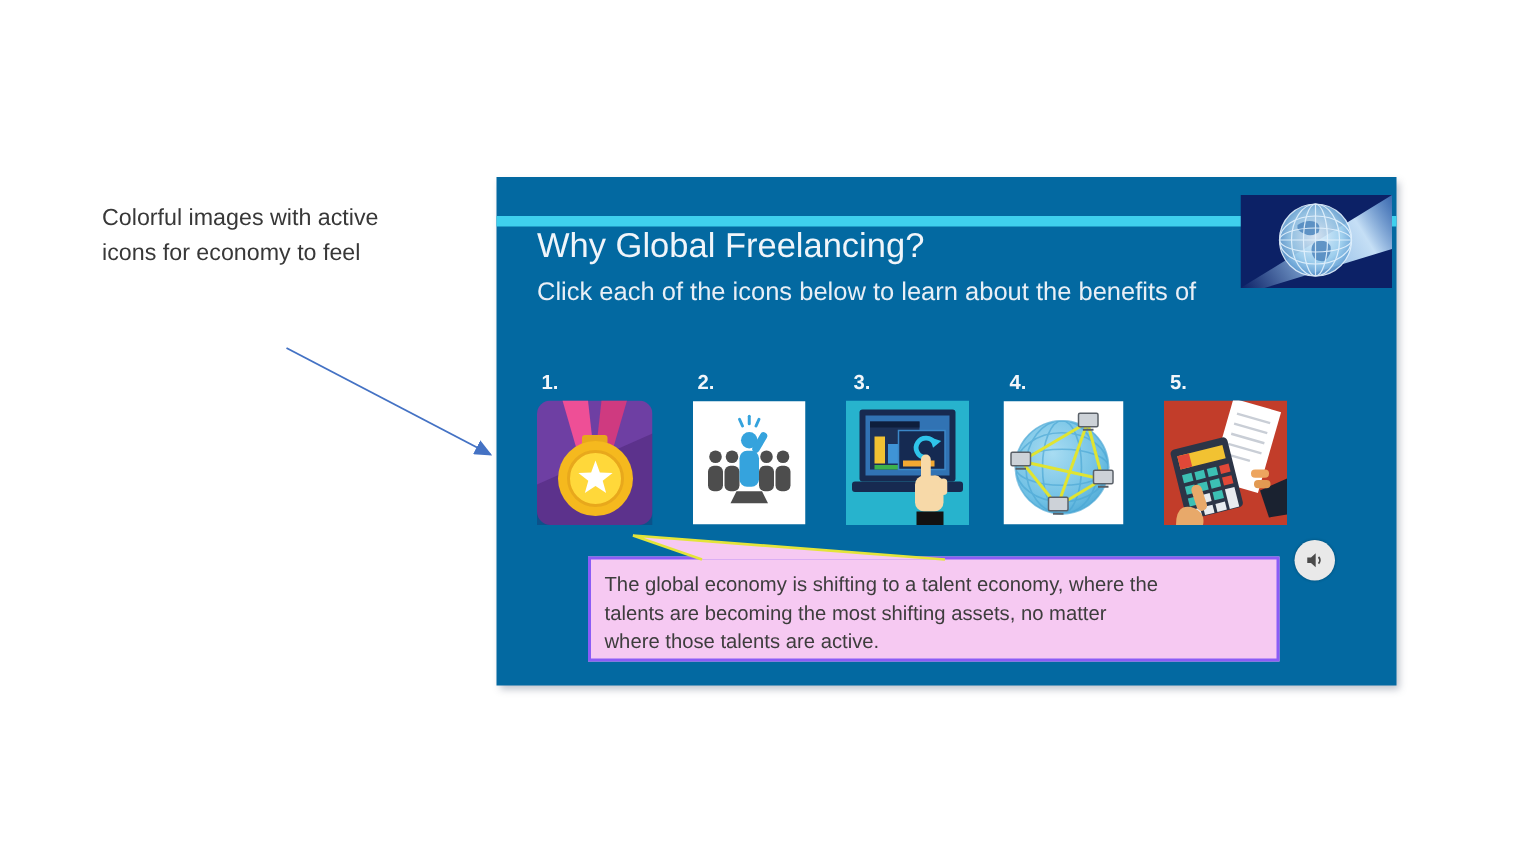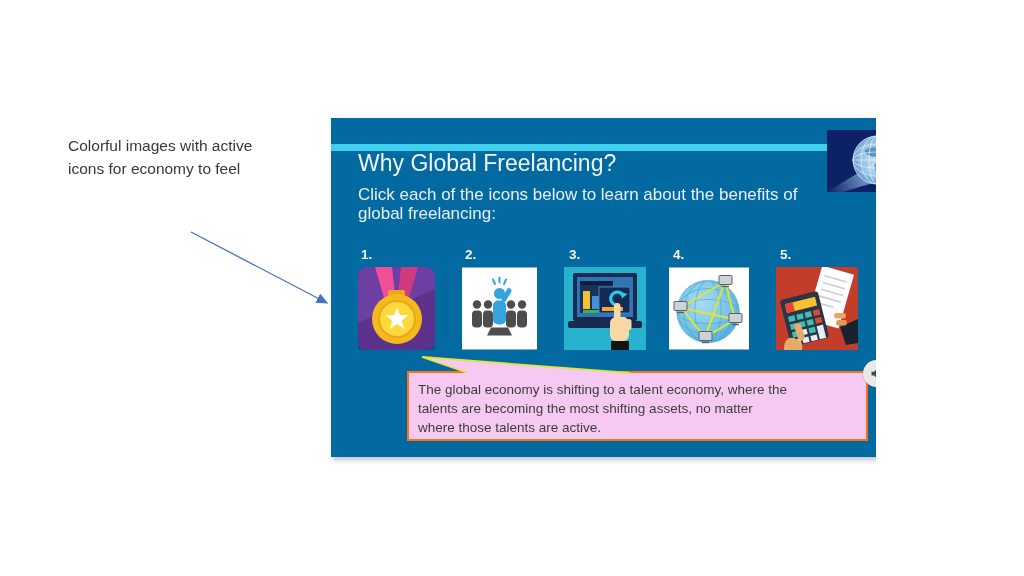--- a/index.html
+++ b/index.html
@@ -1,16 +1,16 @@
 <!DOCTYPE html>
 <html><head>
 <meta charset="utf-8">
 <style>
   html,body{margin:0;padding:0;background:#fff;}
-  .canvas{position:relative;width:876px;height:576px;background:#ffffff;overflow:hidden;
+  .canvas{position:relative;width:1024px;height:576px;background:#ffffff;overflow:hidden;
           font-family:"Liberation Sans", sans-serif;}
 
   
   .annotation{position:absolute;left:68px;top:134px;color:#383838;font-size:15.5px;line-height:23px;}
   .annotation div{white-space:nowrap;}
   .conn-arrow{position:absolute;left:183px;top:224px;}
 
   
   .slide{position:absolute;left:331px;top:118px;width:600px;height:339px;background:#0369a1;
          box-shadow:2px 3px 5px rgba(110,120,140,.45);}
@@ -23,22 +23,22 @@
   
   .icon-num{position:absolute;top:129px;color:#f2f6fa;font-size:13.5px;font-weight:bold;}
   .tile{position:absolute;top:149px;height:83px;cursor:pointer;}
   .tile svg{display:block;width:100%;height:100%;}
   .n1{left:30px}.n2{left:134px}.n3{left:238px}.n4{left:342px}.n5{left:449px}
   .t1{left:27px;width:77px}.t2{left:131px;width:75px}.t3{left:233px;width:82px}
   .t4{left:338px;width:80px}.t5{left:445px;width:82px}
 
   
   .bubble-tail{position:absolute;left:60px;top:236px;}
-  .bubble{position:absolute;left:76px;top:253px;width:461px;height:70px;box-sizing:border-box;
-          background:#f6c9f2;border:2px solid #f97316;padding:7px 0 0 9px;
+  .bubble{position:absolute;left:61px;top:253px;width:461px;height:70px;box-sizing:border-box;
+          background:#f6c9f2;border:2px solid #8b5cf6;padding:7px 0 0 9px;
           color:#3d3d3d;font-size:13.5px;line-height:19px;}
   .bubble div{white-space:nowrap;}
 
   
   .audio-btn{position:absolute;left:532px;top:242px;width:27px;height:27px;border-radius:50%;
              background:#e9e9e9;display:flex;align-items:center;justify-content:center;cursor:pointer;
              box-shadow:0 0 2px rgba(0,0,0,.3);}
 </style>
 </head>
 <body>
@@ -92,21 +92,20 @@
           <line x1="26" y1="30" x2="74" y2="30"></line>
           <line x1="50" y1="6" x2="50" y2="54"></line>
         </g>
       </svg>
     </div>
 
     <div class="slide-title">Why Global Freelancing?</div>
 
     <div class="slide-subtitle">
       <div>Click each of the icons below to learn about the benefits of</div>
-      <div>global freelancing:</div>
     </div>
 
     <div class="icon-num n1">1.</div>
     <div class="icon-num n2">2.</div>
     <div class="icon-num n3">3.</div>
     <div class="icon-num n4">4.</div>
     <div class="icon-num n5">5.</div>
 
     <div class="tile t1">
       <svg viewBox="0 0 77 83">

